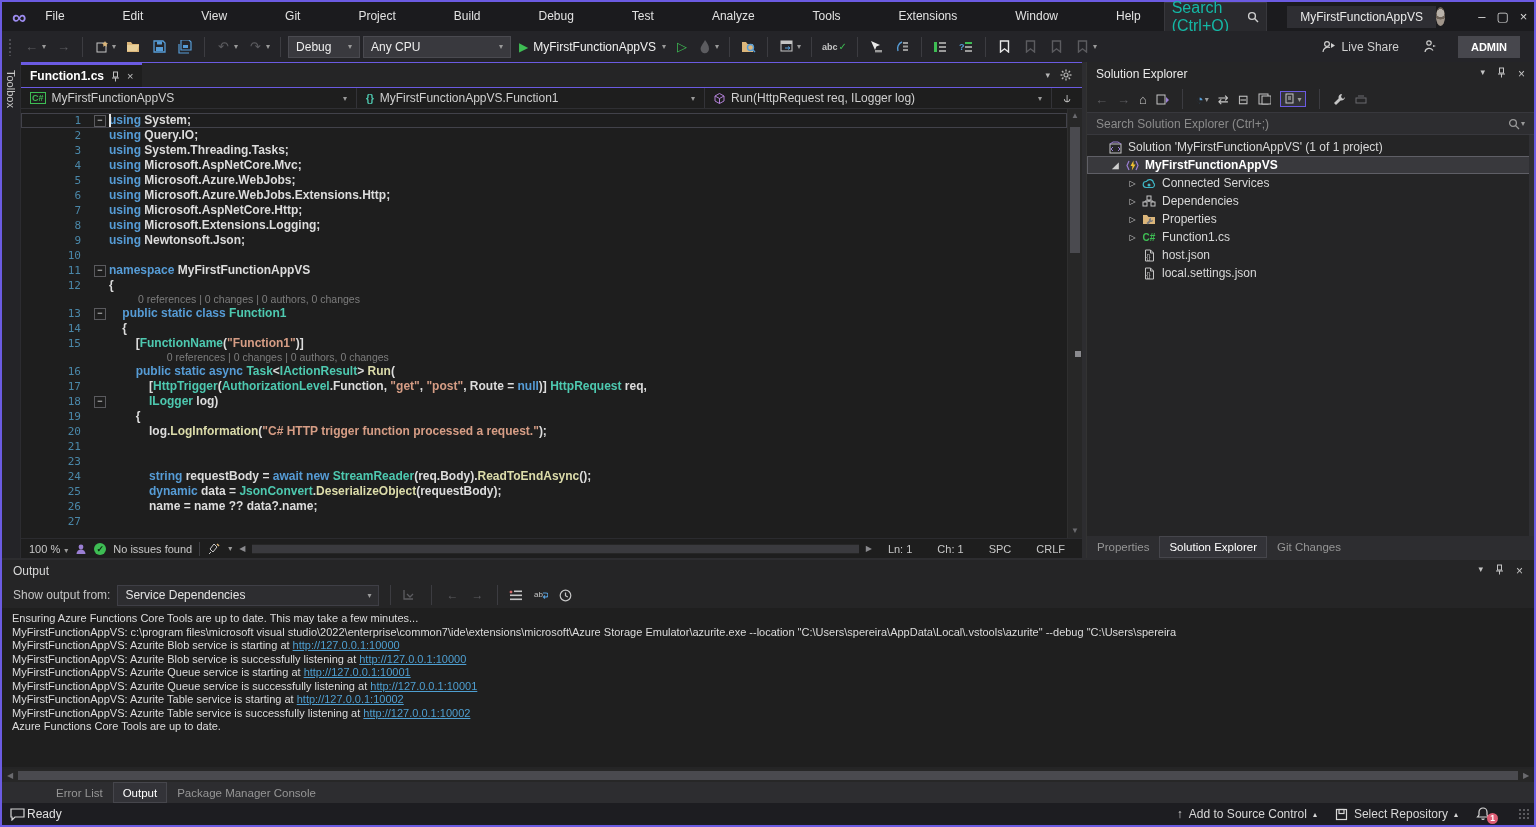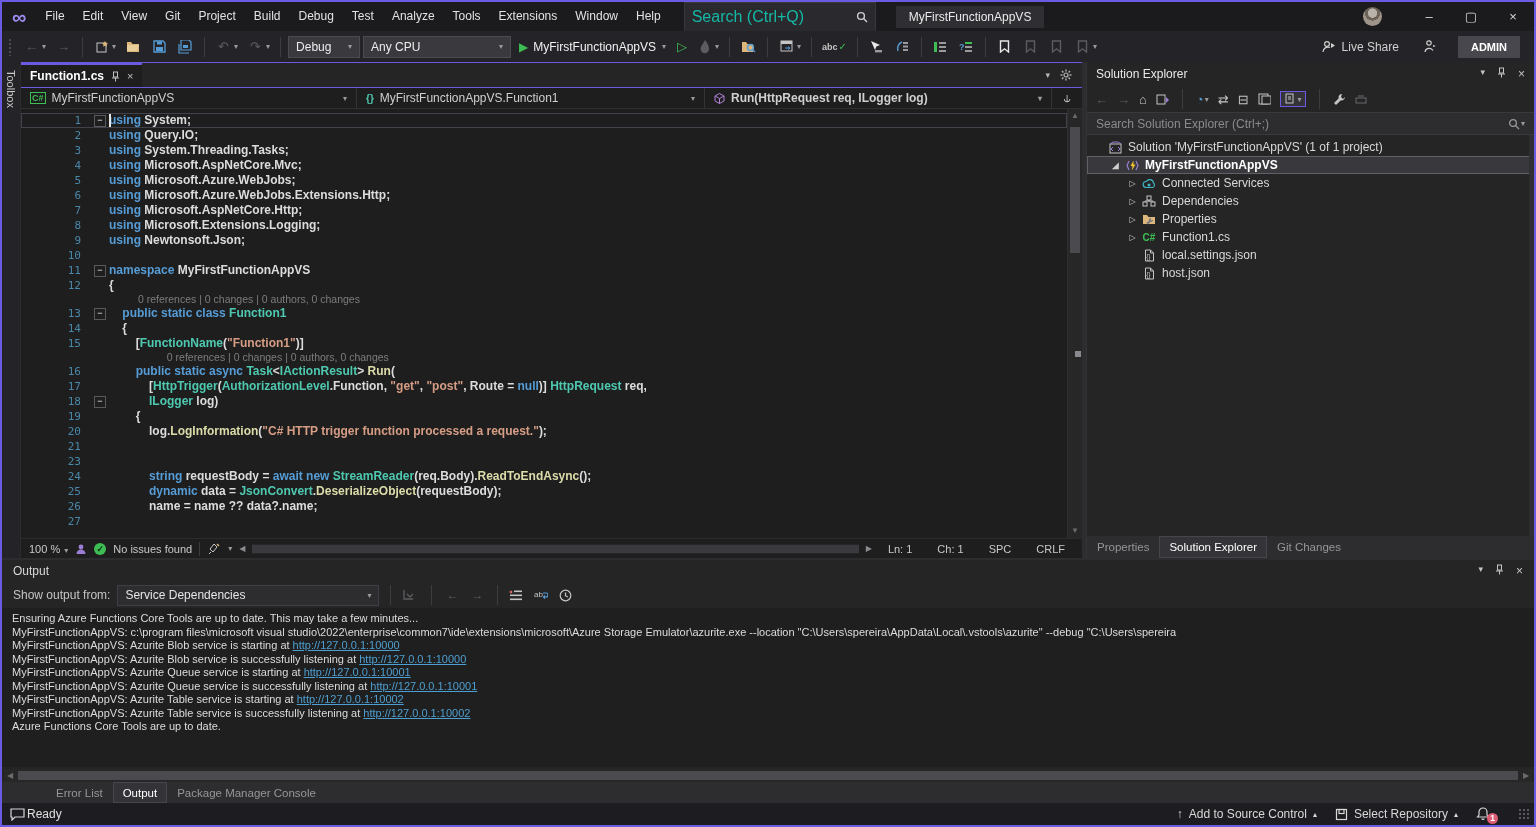--- a/index.html
+++ b/index.html
@@ -12,21 +12,21 @@
     --fg-dim:#969696;
     --border:#3f3f46;
   }
   *{box-sizing:border-box;margin:0;padding:0;font-family:"Liberation Sans",sans-serif;}
   body{width:1536px;height:827px;background:#000;overflow:hidden;}
   #window{width:1536px;height:827px;border:2px solid var(--accent);display:flex;flex-direction:column;background:var(--bg-editor);}
 
   
   .titlebar{height:29px;background:#1b1b1e;display:flex;align-items:center;padding:0 0 0 10px;flex:none;}
   .vs-logo{color:#9d8cf0;font-size:20px;font-weight:bold;margin-right:10px;line-height:20px;}
-  .menubar{display:flex;}
+  .menubar{display:flex;gap:40px;}
   .menu-item{color:#e2e2e2;font-size:12px;padding:0 9px;line-height:29px;cursor:default;}
   .search-box{width:192px;height:22px;background:#2a2a2e;border:1px solid #38383d;margin-left:14px;display:flex;align-items:center;padding:14px 7px;color:#14b8a6;font-size:16px;}
   .search-box .mag{margin-left:auto;}
   .title-chip{margin-left:20px;height:22px;background:#2e2e33;color:#eaeaea;font-size:12px;display:flex;align-items:center;padding:0 13px;}
   .tb-spacer{flex:1;}
   .avatar{width:19px;height:19px;border-radius:50%;background:radial-gradient(circle at 50% 32%, #b9b2aa 0 28%, #6d6258 30% 46%, #9f9489 48% 100%);margin-right:26px;}
   .win-btn{width:42px;height:29px;display:flex;align-items:center;justify-content:center;color:#d8d8d8;font-size:13px;}
 
   
   .toolbar{height:31px;background:#242428;display:flex;align-items:center;padding:0 6px;gap:3px;flex:none;font-size:12px;color:#c5c5c5;}
@@ -51,21 +51,21 @@
   .tabbar{height:25px;background:var(--bg-panel);border-top:1px solid var(--accent);display:flex;align-items:stretch;flex:none;}
   .tab-active{background:var(--bg-editor);border-top:2px solid var(--accent);color:#fff;font-size:12px;font-weight:bold;display:flex;align-items:center;gap:7px;padding:0 9px;}
   .tab-ico{color:#c0c0c0;font-size:11px;font-weight:normal;}
   .tabbar-right{margin-left:auto;display:flex;align-items:center;gap:10px;padding-right:10px;color:#b5b5b5;}
 
   .breadcrumb{height:22px;background:var(--bg-editor);border-top:1px solid var(--accent);border-bottom:1px solid #2f2f33;display:flex;font-size:12px;color:#cfcfcf;flex:none;}
   .crumb{display:flex;align-items:center;gap:6px;padding:0 9px;border-right:1px solid #333338;}
   .crumb .dd{margin-left:auto;}
   .crumb1{width:336px;}
   .crumb2{width:348px;}
-  .crumb3{flex:1;font-weight:bold;}
+  .crumb3{flex:1;}
   .split-btn{width:30px;display:flex;align-items:center;justify-content:center;color:#c5c5c5;}
   .cs-badge{color:#3ebd54;font-size:9px;font-weight:bold;border:1px solid #3ebd54;padding:0 1px;line-height:10px;}
   .cls-badge{color:#4ec9b0;font-size:10px;font-weight:bold;}
   .cube-badge{color:#b180d7;font-size:10px;}
 
   
   .code-wrap{flex:1;display:flex;min-height:0;background:var(--bg-editor);}
   .code-lines{flex:1;overflow:hidden;padding-top:4px;}
   .code-row{display:flex;height:15px;line-height:15px;font-family:"DejaVu Sans Mono",monospace;font-size:12px;font-weight:bold;white-space:pre;}
   .lens-row{height:13px;line-height:13px;}
@@ -639,32 +639,32 @@
           </div>
           <div class="trow" style="padding-left: 38px;">
             <span class="tarrow"></span>
             <span class="ticn">
               <svg width="11" height="13" viewBox="0 0 11 13">
                 <path d="M1.5 1 h5 l3 3 v8 h-8z" fill="none" stroke="#c5c5c5"></path>
                 <path d="M6.5 1 v3 h3" fill="none" stroke="#c5c5c5"></path>
                 <text x="2.2" y="10" font-size="6.5" fill="#c5c5c5">{}</text>
               </svg>
             </span>
-            <span>local.settings.json</span>
+            <span>host.json</span>
           </div>
           <div class="trow" style="padding-left: 38px;">
             <span class="tarrow"></span>
             <span class="ticn">
               <svg width="11" height="13" viewBox="0 0 11 13">
                 <path d="M1.5 1 h5 l3 3 v8 h-8z" fill="none" stroke="#c5c5c5"></path>
                 <path d="M6.5 1 v3 h3" fill="none" stroke="#c5c5c5"></path>
                 <text x="2.2" y="10" font-size="6.5" fill="#c5c5c5">{}</text>
               </svg>
             </span>
-            <span>host.json</span>
+            <span>local.settings.json</span>
           </div>
           <div class="tree-scroll"></div>
       </div>
       <div class="rp-tabs">
           <span class="ptab">Properties</span>
           <span class="ptab active">Solution Explorer</span>
           <span class="ptab">Git Changes</span>
         </div>
     </div>
   </div>

